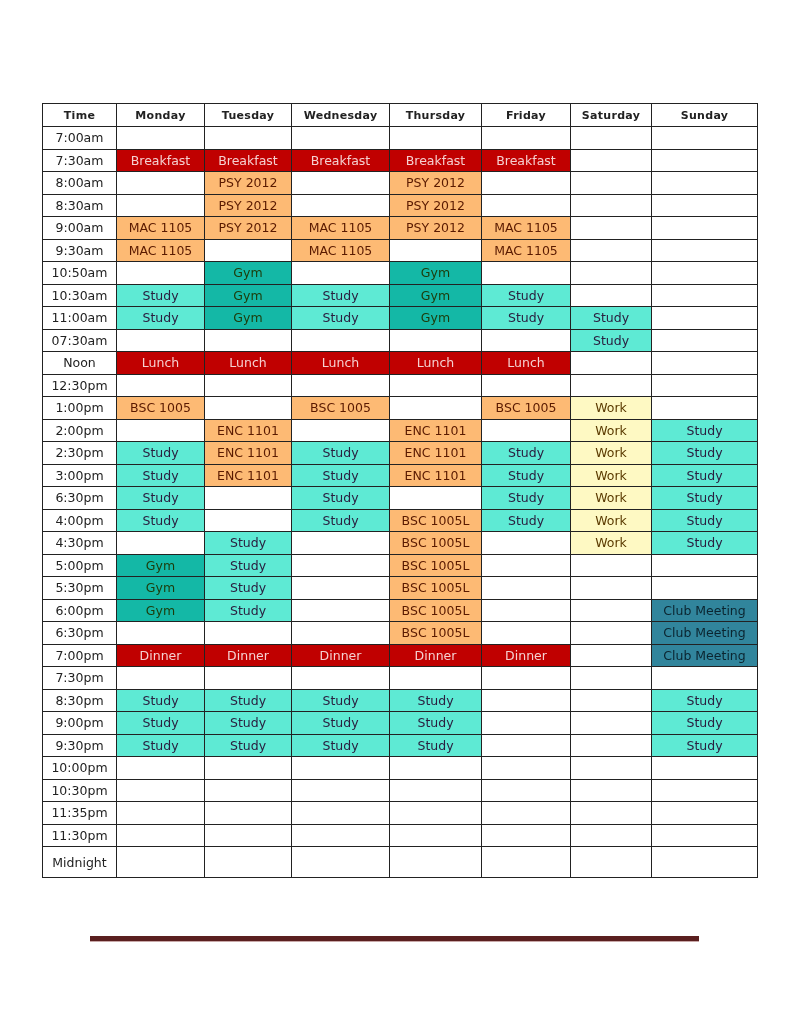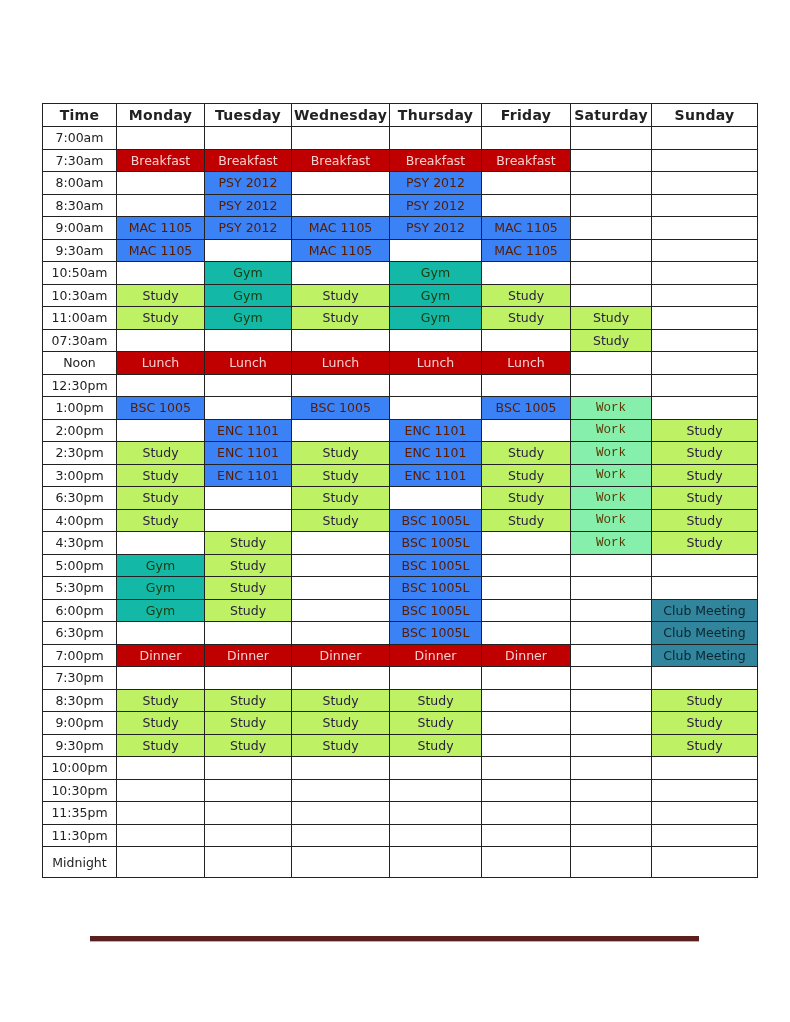--- a/index.html
+++ b/index.html
@@ -1,26 +1,26 @@
 <!DOCTYPE html>
 <html><head>
 <meta charset="utf-8">
 <style>
   html,body{margin:0;padding:0;background:#fff;}
   body{width:790px;height:1022px;position:relative;font-family:"DejaVu Sans",sans-serif;}
   table.sched{position:absolute;left:42px;top:103px;border-collapse:collapse;table-layout:fixed;width:715px;}
   table.sched th, table.sched td{border:1.5px solid #222;text-align:center;font-size:12.5px;padding:0;height:21.5px;overflow:hidden;white-space:nowrap;color:#222;}
-  table.sched th{font-weight:bold;height:22px;font-size:14px;letter-spacing:0.3px;}
+  table.sched th{font-weight:bold;height:22px;font-size:11px;letter-spacing:0.3px;}
   table.sched td.time{color:#222;}
   tr.last td{height:30px;text-align:center;}
   td.c-meal{background:#c00000;color:#f5d0d0 !important;}
-  td.c-class{background:#3b82f6;color:#5a1a00 !important;}
+  td.c-class{background:#fdba74;color:#5a1a00 !important;}
   td.c-gym{background:#14b8a6;color:#1d3b0a !important;}
-  td.c-study{background:#bef264;color:#2a2040 !important;margin-left:44px;}
-  td.c-work{background:#86efac;color:#5a3a00 !important;font-family:Liberation Mono, monospace;}
+  td.c-study{background:#5eead4;color:#2a2040 !important;margin-left:44px;}
+  td.c-work{background:#fef9c3;color:#5a3a00 !important;}
   td.c-club{background:#31859c;color:#0b2530 !important;}
   .rule{position:absolute;left:90px;top:936px;width:609px;height:5px;background:#5a1f1f;border-bottom:1.5px solid #c9a9a9;}
 </style>
 </head>
 <body>
 
 <table class="sched">
   <colgroup>
     <col style="width:74px">
       <col style="width:88px">

